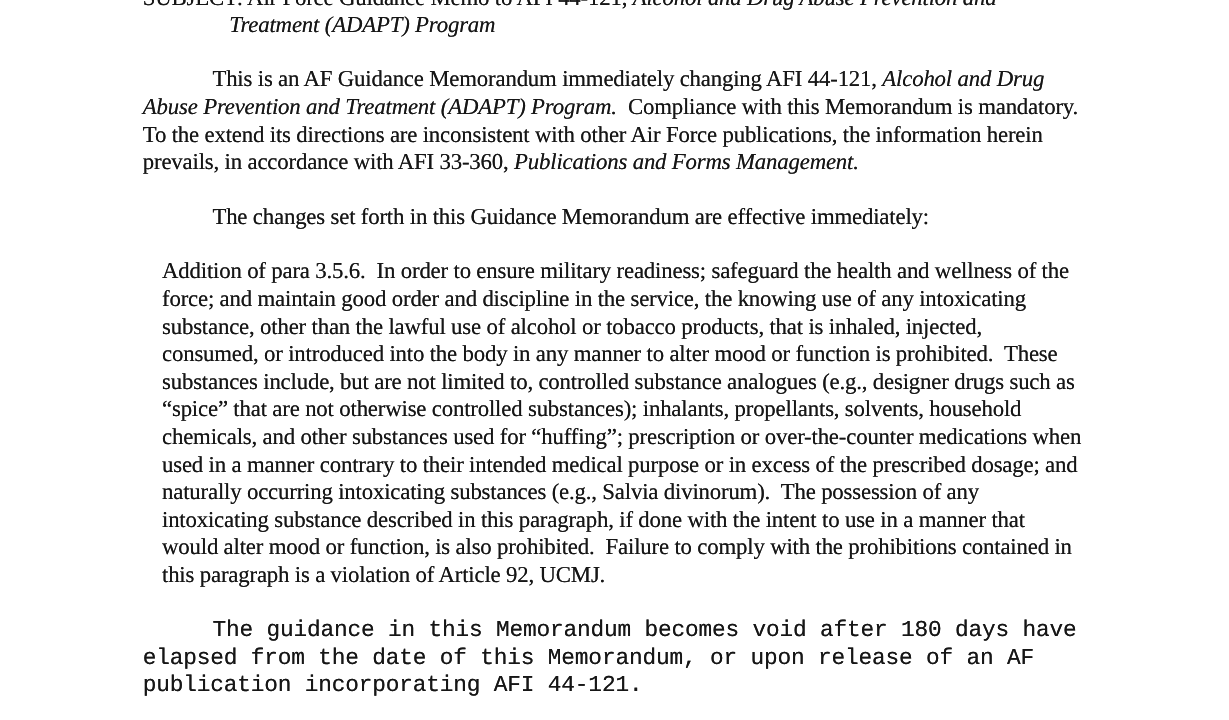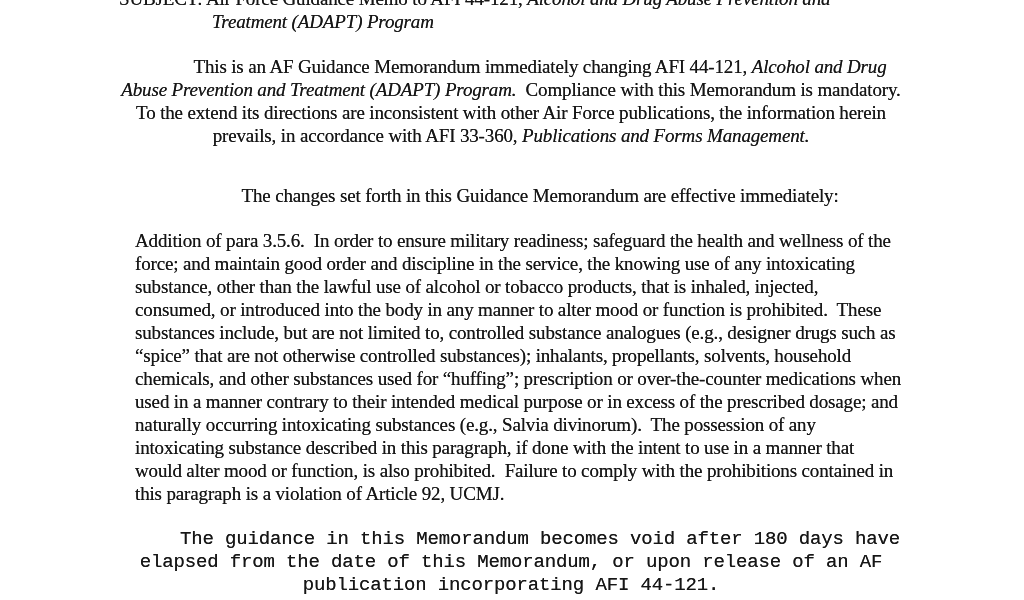--- a/index.html
+++ b/index.html
@@ -19,26 +19,26 @@
     line-height: 23px;
     letter-spacing: -0.15px;
     color: #161616;
     text-shadow: 0 0 0.3px rgba(0,0,0,0.75);
   }
   .para {
     margin: 0;
     white-space: pre-wrap;
     text-align: left;
   }
-  .indent { text-indent: 58px; text-align: center; }
+  .indent { text-indent: 58px; }
   .italic { font-style: italic; }
   .subject-block { margin-top: -13px; }
-  .subject-line2 { margin-left: 93px; font-family: Liberation Serif, serif; }
+  .subject-line2 { margin-left: 72px; font-family: Liberation Serif, serif; }
   .mt-para1 { margin-top: 22px; }
-  .mt-para2 { margin-top: 37px; }
+  .mt-para2 { margin-top: 23px; }
   .mt-para3 { margin-top: 22px; margin-left: 16px; }
   .mt-para4 { margin-top: 23px; font-family: Liberation Mono, monospace; }
 </style>
 </head>
 <body>
 
 <div class="page">
 
   <div class="subject-block">
     <div class="para"><span>SUBJECT: Air Force Guidance Memo to AFI 44-121, </span><span class="italic">Alcohol and Drug Abuse Prevention and</span></div>

